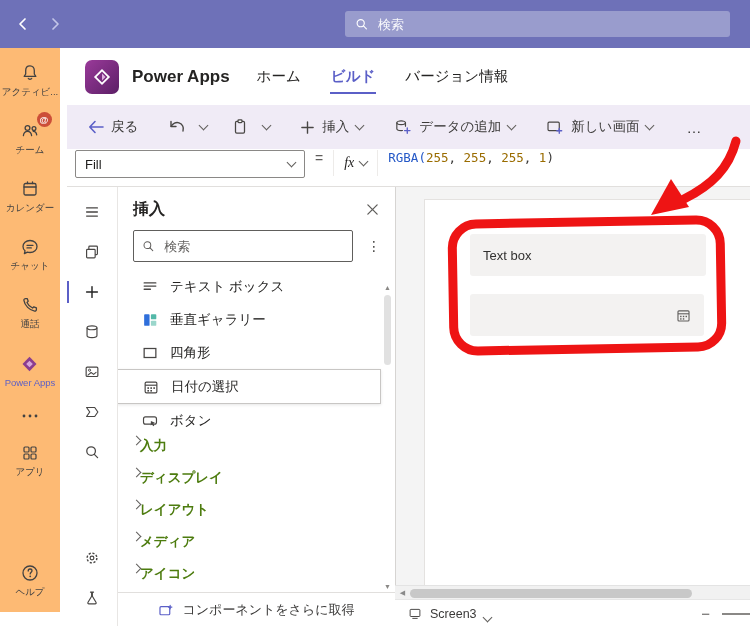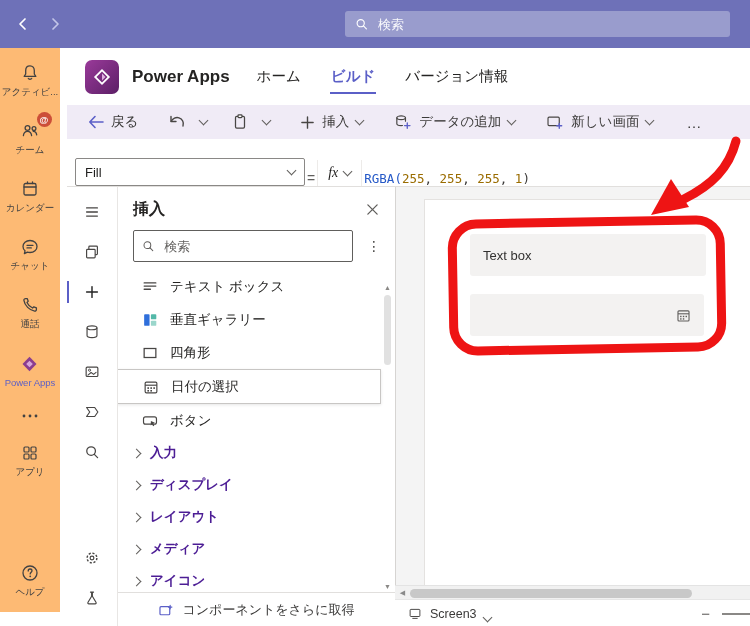--- a/index.html
+++ b/index.html
@@ -27,29 +27,29 @@
   
   .pa-header{position:absolute;top:48px;left:67px;right:0;height:57px;background:#fff;display:flex;align-items:center;padding-left:18px;z-index:4;}
   .pa-logo{width:34px;height:34px;border-radius:7px;background:linear-gradient(135deg,#9a3a9a,#5c1f66);display:flex;align-items:center;justify-content:center;flex:0 0 auto;}
   .pa-title{font-size:17px;font-weight:bold;color:#252423;margin-left:13px;}
   .tabs{display:flex;gap:28px;margin-left:26px;}
   .tab{font-size:14.5px;color:#252423;position:relative;padding:18px 1px;cursor:pointer;}
   .tab.active{color:#5b5fc7;font-weight:bold;font-family:Liberation Serif, serif;}
   .tab.active::after{content:"";position:absolute;left:0;right:0;bottom:10px;height:2.5px;background:#5b5fc7;}
 
   
-  .cmdbar{position:absolute;top:105px;left:67px;right:0;height:34px;background:#f0ebf6;display:flex;align-items:center;padding:0 14px;color:#3b3a39;font-size:13.5px;z-index:4;}
+  .cmdbar{position:absolute;top:105px;left:67px;right:0;height:44px;background:#f0ebf6;display:flex;align-items:center;padding:0 14px;color:#3b3a39;font-size:13.5px;z-index:4;}
   .cmd{display:flex;align-items:center;gap:7px;padding:6px 7px;border-radius:2px;cursor:pointer;white-space:nowrap;}
   .cv{display:inline-block;width:6px;height:6px;border-right:1.4px solid #605e5c;border-bottom:1.4px solid #605e5c;transform:rotate(45deg);margin-top:-4px;}
   .cvr{display:inline-block;width:6px;height:6px;border-right:1.4px solid #605e5c;border-bottom:1.4px solid #605e5c;transform:rotate(-45deg);}
   .ml10{margin-left:10px;} .ml16{margin-left:16px;}
   .overflow{margin-left:18px;font-size:15px;letter-spacing:1px;color:#3b3a39;padding:4px 8px;cursor:pointer;}
 
   
-  .fxbar{position:absolute;top:150px;left:67px;right:0;height:36px;background:#fff;border-bottom:1px solid #e1dfdd;display:flex;align-items:flex-end;padding:0 8px;gap:2px;z-index:4;}
+  .fxbar{position:absolute;top:150px;left:67px;right:0;height:36px;background:#fff;border-bottom:1px solid #e1dfdd;display:flex;align-items:flex-start;padding:0 8px;gap:10px;z-index:4;}
   .prop-dd{width:210px;height:26px;border:1px solid #8a8886;border-radius:2px;background:#fff;display:flex;align-items:center;justify-content:space-between;padding:0 9px;font-size:13px;color:#201f1e;cursor:pointer;}
   .equals{color:#605e5c;font-size:14px;}
   .fx-dd{display:flex;align-items:center;gap:6px;padding:5px 10px;border-left:1px solid #edebe9;border-right:1px solid #edebe9;cursor:pointer;}
   .fx-lbl{font-family:"Liberation Serif","DejaVu Serif",serif;font-style:italic;font-size:14px;color:#201f1e;}
   .formula{font-family:"DejaVu Sans Mono","Liberation Mono",monospace;font-size:12.5px;white-space:pre;cursor:text;}
   .tk-f{color:#2458c7;} .tk-n{color:#9a6c00;} .tk-p{color:#3b3a39;}
 
   
   .toolstrip{position:absolute;top:186px;left:67px;width:50px;bottom:0;background:#fff;border-right:1px solid #e8e6e4;display:flex;flex-direction:column;align-items:center;padding:6px 0 8px;z-index:3;}
   .strip-btn{position:relative;width:50px;height:40px;display:flex;align-items:center;justify-content:center;color:#484644;cursor:pointer;}
@@ -61,21 +61,21 @@
   .panel-head{display:flex;align-items:center;justify-content:space-between;padding:13px 14px 2px 16px;}
   .panel-title{font-size:16px;font-weight:bold;color:#252423;}
   .close-x{cursor:pointer;color:#605e5c;padding:2px;}
   .panel-search-row{display:flex;align-items:center;gap:8px;padding:8px 8px 8px 16px;}
   .panel-search{flex:1;height:30px;border:1px solid #605e5c;border-radius:2px;display:flex;align-items:center;gap:8px;padding:0 8px;}
   .panel-search input{border:none;outline:none;font-size:13px;color:#201f1e;width:100%;font-family:inherit;}
   .panel-search input::placeholder{color:#605e5c;}
   .vdots{font-size:14px;color:#484644;padding:2px 6px;cursor:pointer;}
   .control-row{display:flex;align-items:center;gap:11px;height:33px;padding:0 18px 0 24px;margin-right:14px;font-size:13.5px;color:#252423;cursor:pointer;}
   .control-row.highlighted{border:1px solid #c8c6c4;background:#fff;box-shadow:0 1px 3px rgba(0,0,0,.10);}
-  .cat-row{display:flex;align-items:center;gap:10px;height:32px;padding:0 16px;font-size:13.5px;font-weight:bold;color:#4c1d95;cursor:pointer;}
+  .cat-row{display:flex;align-items:flex-start;height:32px;padding:0 16px;font-size:13.5px;font-weight:bold;color:#4d7c0f;cursor:pointer;}
   .panel-scroll{position:absolute;right:1px;top:98px;bottom:2px;width:13px;display:flex;flex-direction:column;align-items:center;justify-content:space-between;color:#8a8886;font-size:7px;}
   .panel-thumb{width:7px;height:70px;background:#e1e1e1;border-radius:4px;margin-top:4px;}
   .panel-footer{position:absolute;left:117px;top:592px;width:278px;height:34px;background:#fff;border-top:1px solid #e1dfdd;border-right:1px solid #d6d4d2;display:flex;align-items:center;justify-content:center;gap:8px;font-size:13px;color:#3b3a39;z-index:2;cursor:pointer;}
 
   
   .canvas-area{position:absolute;left:395px;top:186px;right:0;height:399px;background:#f4f4f4;overflow:hidden;z-index:1;}
   .canvas{position:absolute;left:30px;top:14px;right:-8px;bottom:-4px;background:#fff;box-shadow:0 0 0 1px #e4e2e0;}
   .ctl{position:absolute;left:45px;width:210px;height:42px;background:#f3f2f1;border-radius:3px;}
   .ctl-textbox{top:34px;display:flex;align-items:center;padding:0 13px;font-size:13px;color:#323130;}
   .ctl-datepicker{top:94px;display:flex;align-items:center;justify-content:flex-end;padding:0 12px;color:#605e5c;}

